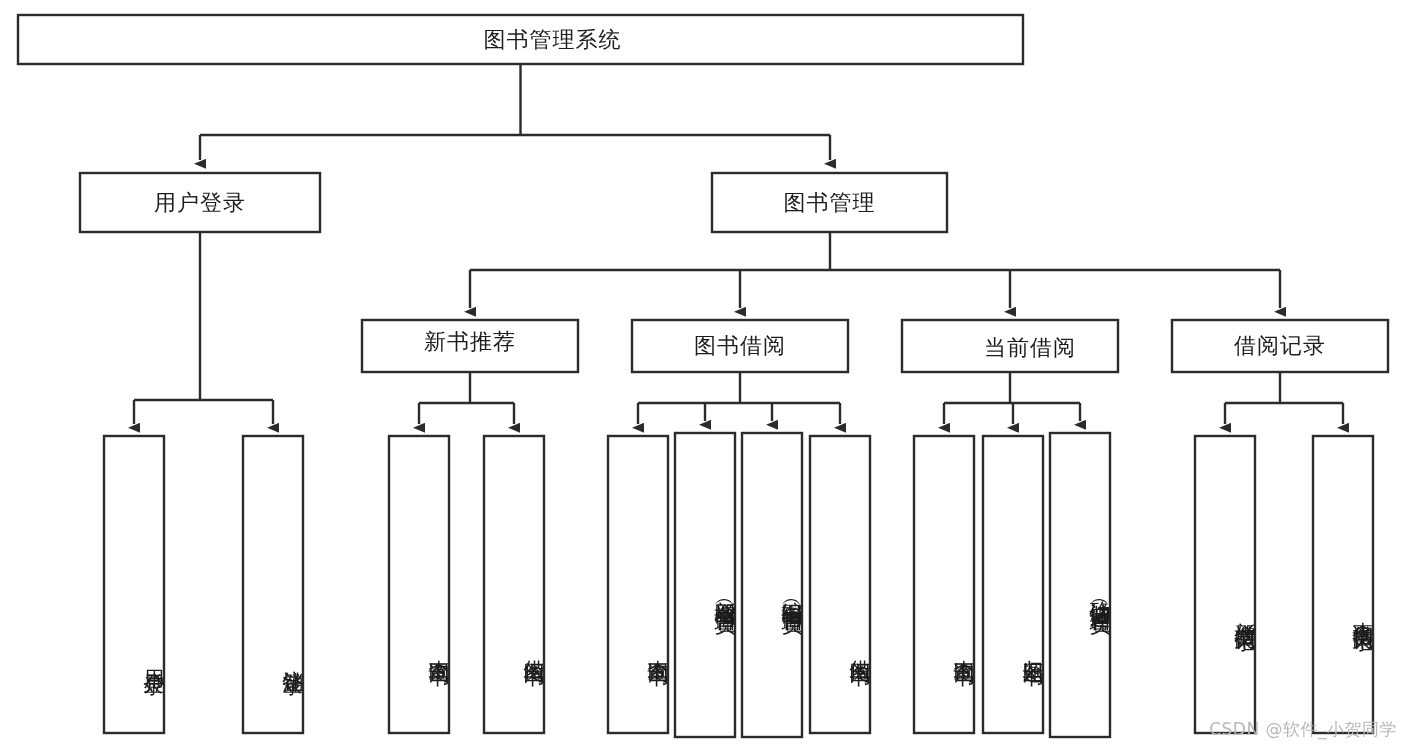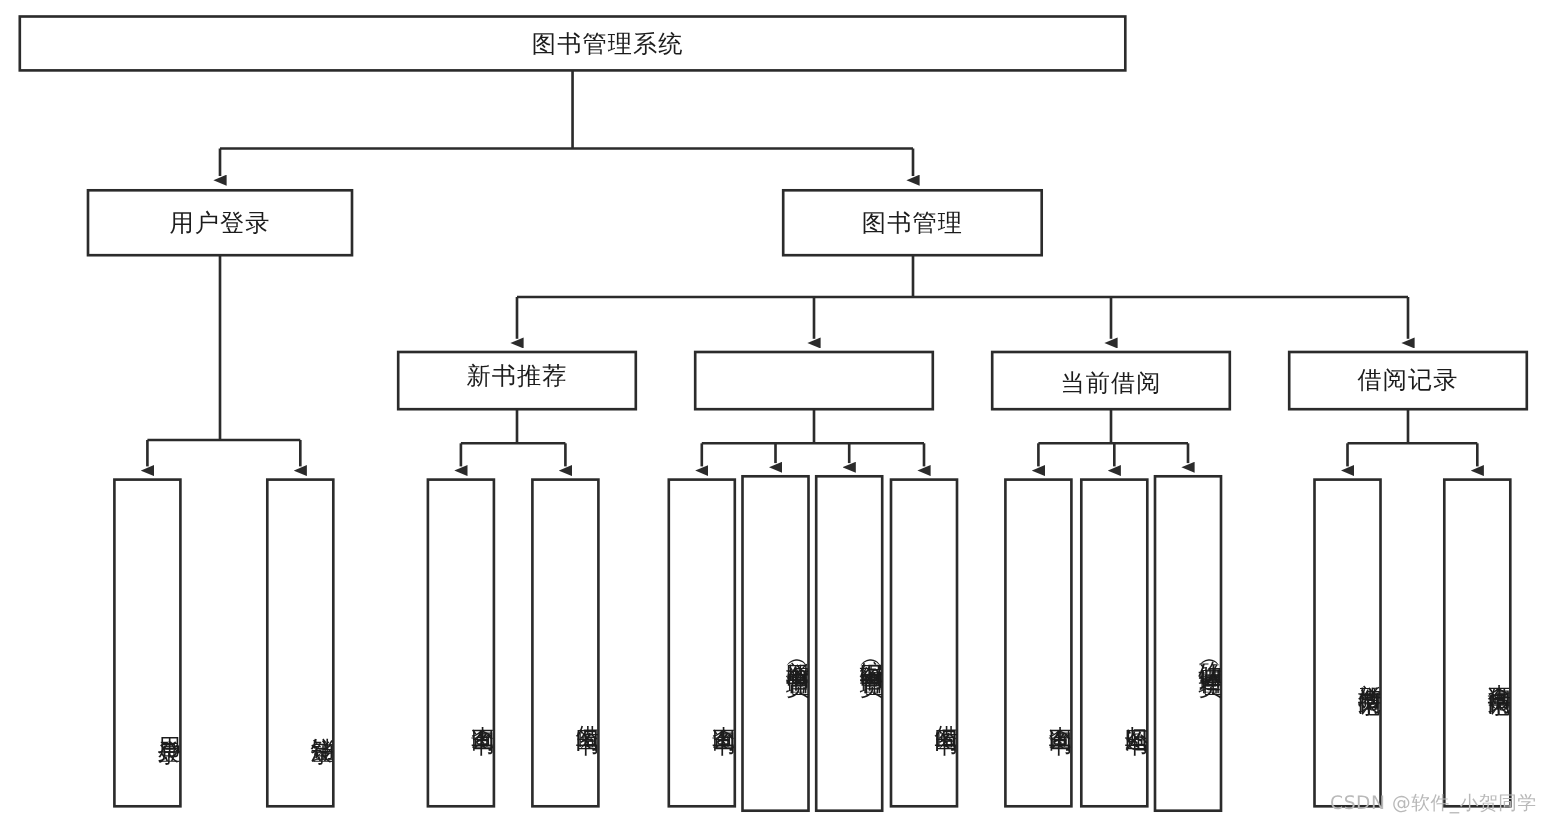--- a/index.html
+++ b/index.html
@@ -168,22 +168,23 @@
   </svg>
 
   <div class="htext-wrap" style="left:18px; top:15px; width:1005px; height:49px;padding-left:32px;">图书管理系统</div>
 
   <div class="htext-wrap" style="left:80px; top:173px; width:240px; height:59px;">用户登录</div>
 
   <div class="htext-wrap" style="left:712px; top:173px; width:235px; height:59px;font-family:Liberation Serif, serif;">图书管理</div>
 
   <div class="htext-wrap" style="left:362px; top:320px; width:216px; height:44px;">新书推荐</div>
 
-
-  <div class="htext-wrap" style="left:902px; top:320px; width:216px; height:56px;">当前借阅</div>
+  <div class="htext-wrap" style="left:632px; top:320px; width:216px; height:52px;">图书借阅</div>
+
+  <div class="htext-wrap" style="left:922px; top:320px; width:216px; height:56px;">当前借阅</div>
 
   <div class="htext-wrap" style="left:1172px; top:320px; width:216px; height:52px;">借阅记录</div>
 
   <div class="vtext-wrap" style="left:104px; top:436px; width:60px; height:297px; padding-top:72px;">用户登录</div>
 
   <div class="vtext-wrap" style="left:243px; top:436px; width:60px; height:297px; padding-top:72px;">注销登录</div>
 
   <div class="vtext-wrap" style="left:389px; top:436px; width:60px; height:297px; padding-top:62px;">查询图书</div>
 
   <div class="vtext-wrap" style="left:484px; top:436px; width:60px; height:297px; padding-top:62px;">借阅图书</div>

